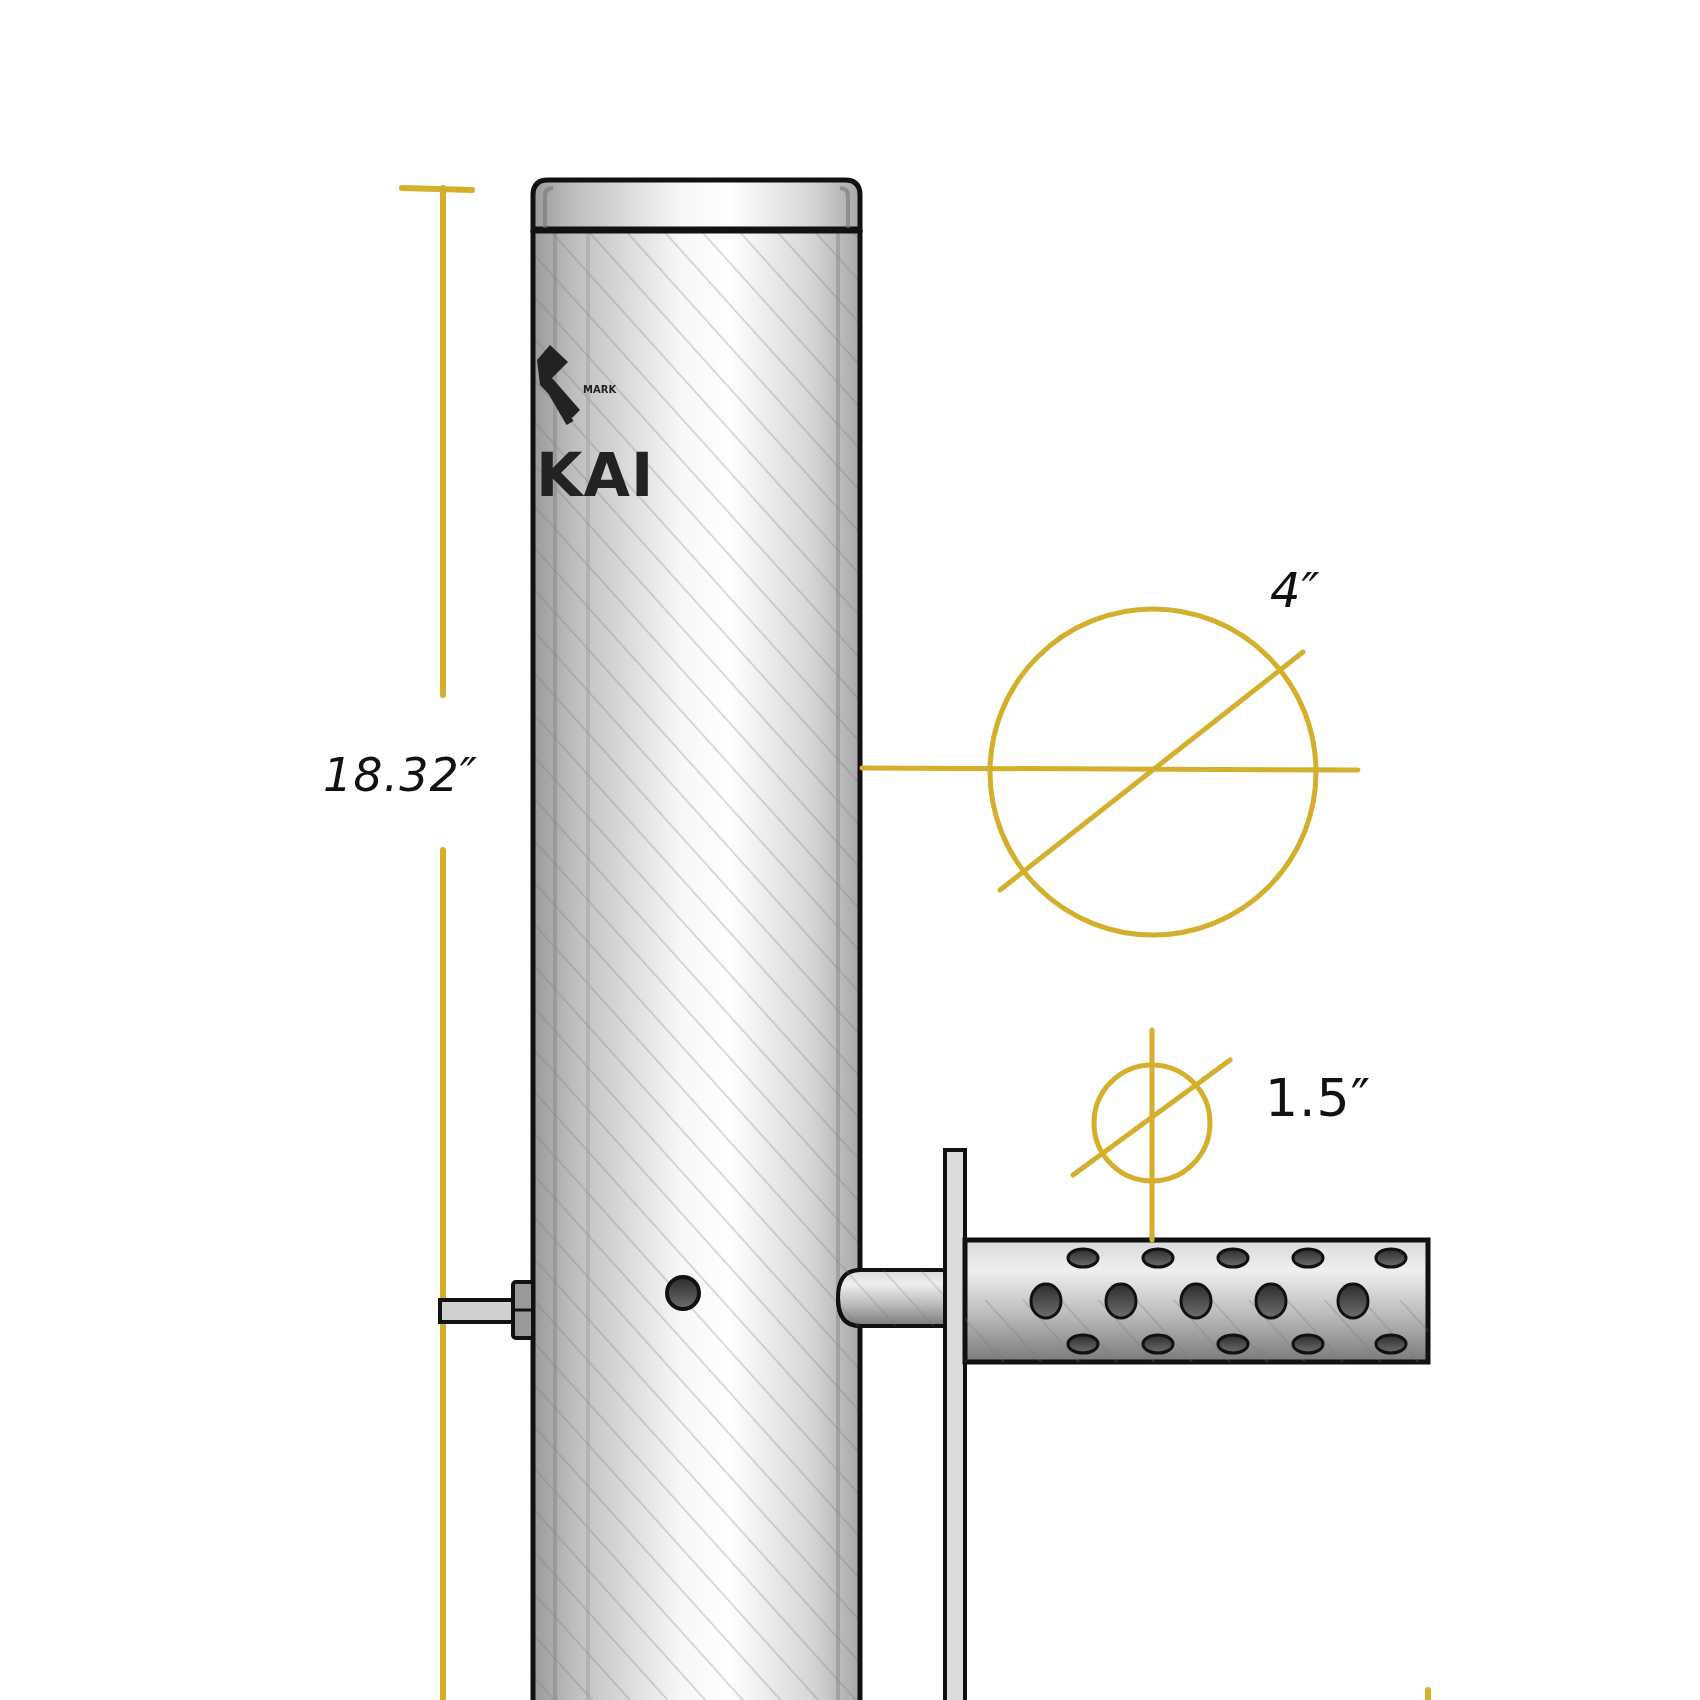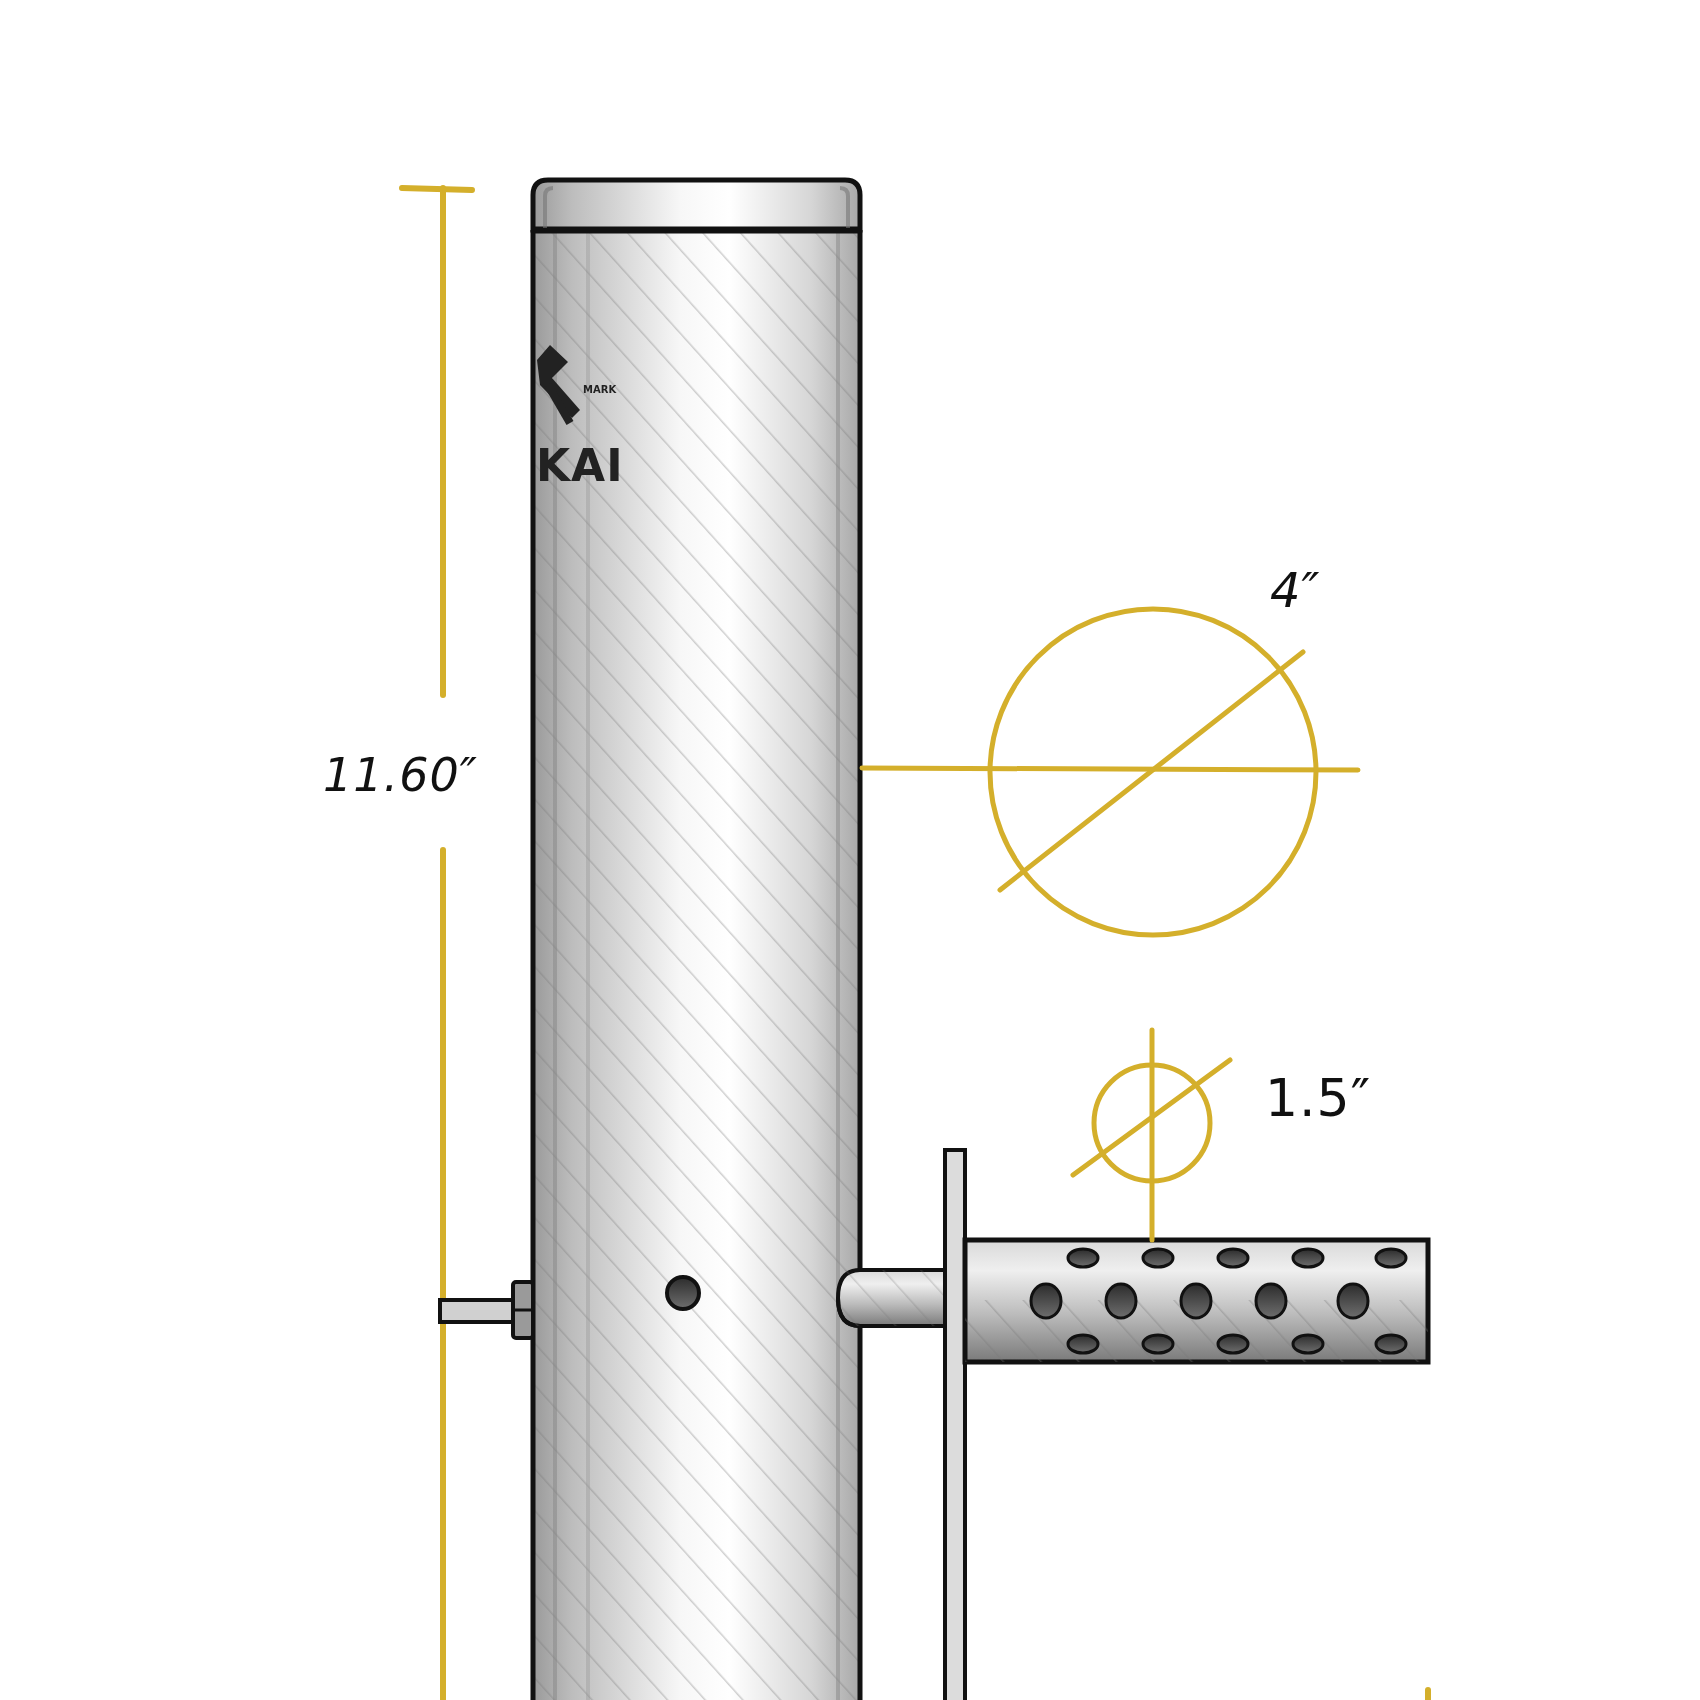--- a/index.html
+++ b/index.html
@@ -150,21 +150,21 @@
 
     <g stroke="#D4AF2B" stroke-width="6" stroke-linecap="round" fill="none">
       <line x1="930" y1="1776" x2="1085" y2="1777"></line>
       <line x1="1205" y1="1777" x2="1385" y2="1778"></line>
       <line x1="1388" y1="1690" x2="1388" y2="1775"></line>
     </g>
   </svg>
 
   
   <span class="logo-mark" style="left:543px; top:384px; font-size:10px;">MARK</span>
-  <span class="logo-word" style="left:496px; top:440px; font-size:44px;">KAI</span>
+  <span class="logo-word" style="left:496px; top:440px; font-size:60px;">KAI</span>
 
   
-  <span class="dim-label" style="left:283px; top:748px; font-size:46px;">11.60″</span>
+  <span class="dim-label" style="left:283px; top:748px; font-size:46px;">18.32″</span>
   <span class="dim-label" style="left:1230px; top:562px; font-size:48px;">4″</span>
   <span class="dim-label" style="left:1225px; top:1068px; font-size:52px; font-style:normal;">1.5″</span>
   
 
 </div>
 
 </body></html>

